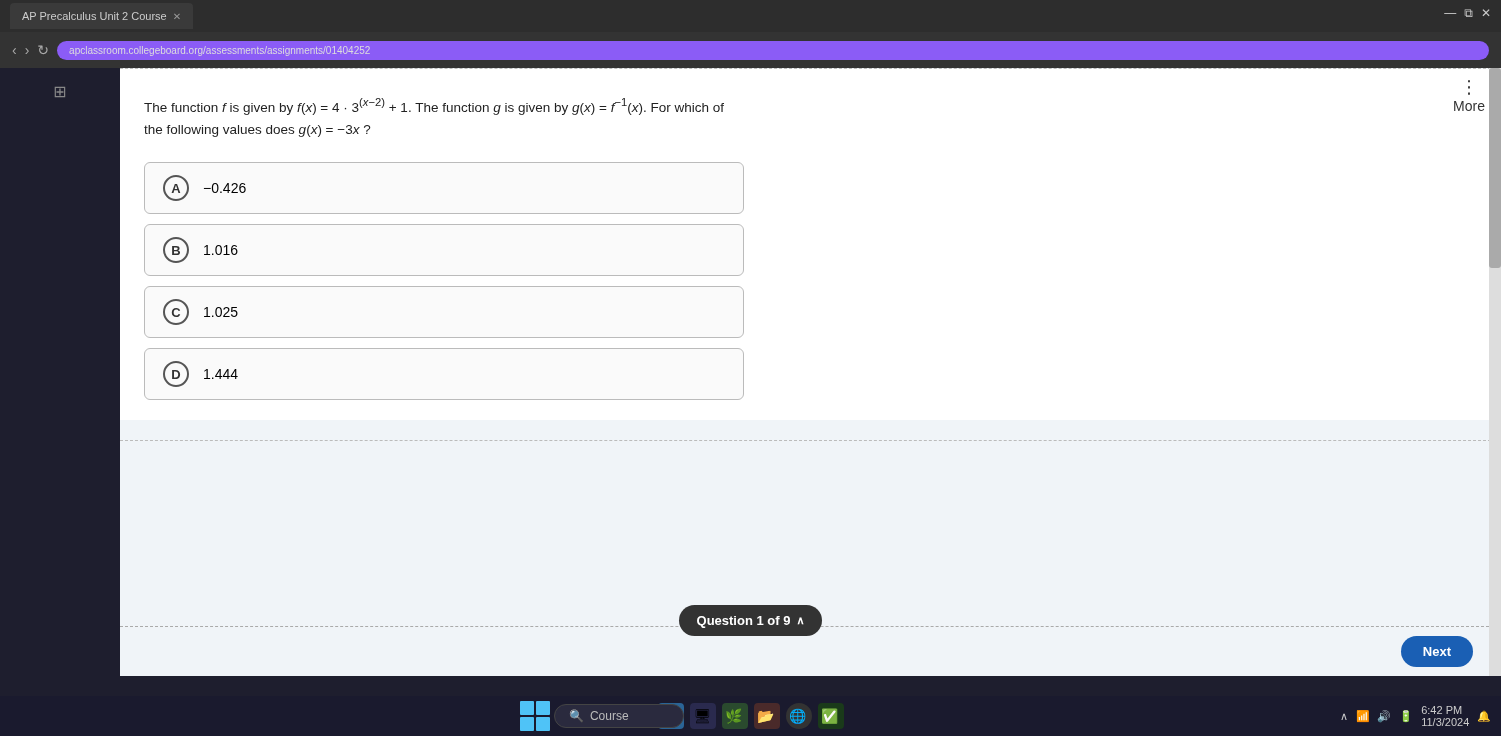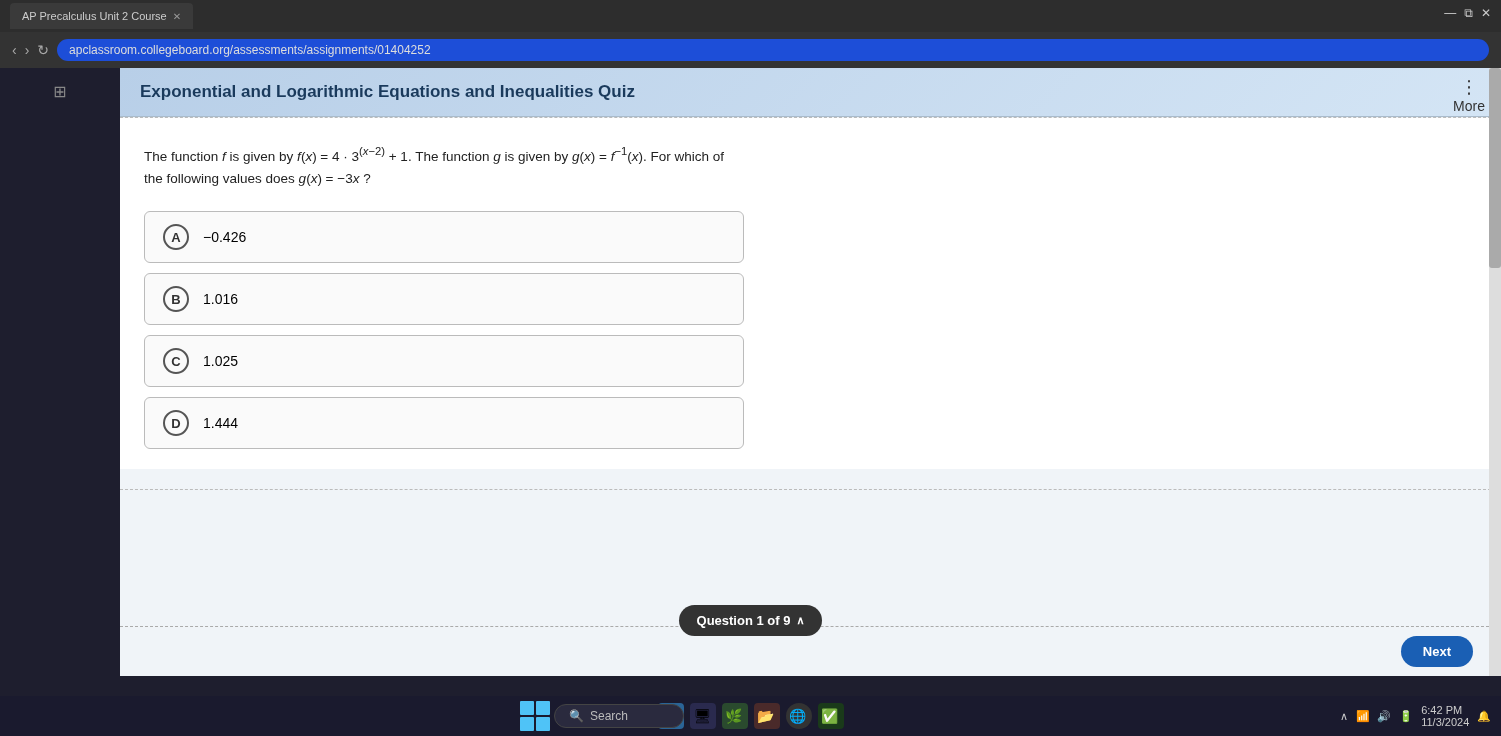--- a/index.html
+++ b/index.html
@@ -69,25 +69,25 @@
       padding: 0 12px;
       gap: 8px;
     }
     .nav-btn {
       color: #aaa;
       font-size: 14px;
       cursor: pointer;
     }
     .url-input {
       flex: 1;
-      background: #1d4ed8;
+      background: #8b5cf6;
       border: none;
       border-radius: 12px;
       color: #ddd;
-      font-size: 12px;
+      font-size: 10px;
       padding: 4px 12px;
       outline: none;
     }
 
     
     .browser-content {
       position: absolute;
       top: 68px; left: 120px; right: 0; bottom: 60px;
       background: #f0f4f8;
     }
@@ -373,23 +373,20 @@
   <span class="nav-btn">↻</span>
   <input class="url-input" readonly="" value="apclassroom.collegeboard.org/assessments/assignments/01404252" style="">
 </div>
 
 <div class="left-sidebar">
   <span class="sidebar-grid-icon">⊞</span>
 </div>
 
 <div class="browser-content">
 
-  <div class="quiz-header">
-    <span class="quiz-title">Exponential and Logarithmic Equations and Inequalities Quiz</span>
-  </div>
 
   <div class="more-btn" style="position:absolute;top:10px;right:16px;">
     <span class="more-dots">⋮</span>
     <span style="font-size:14px;color:#333;">More</span>
   </div>
 
   <hr class="dashed-sep">
 
   <div class="question-area">
     <p class="question-text">
@@ -455,21 +452,21 @@
 <div class="win-taskbar">
   <div class="taskbar-start">
     <div class="start-btn">
       <div class="start-square"></div>
       <div class="start-square"></div>
       <div class="start-square"></div>
       <div class="start-square"></div>
     </div>
     <div class="search-bar-task">
       <span>🔍</span>
-      <span>Search</span>
+      <span>Course</span>
     </div>
   </div>
 
   <div class="taskbar-app-icons">
     <div class="tapp" style="background:#2a6496;">📁</div>
     <div class="tapp" style="background:#2a2a4e;">🖥</div>
     <div class="tapp" style="background:#2a4a2e;">🌿</div>
     <div class="tapp" style="background:#4a2a2a;">📂</div>
     <div class="tapp" style="background:#333;border-radius:50%;">🌐</div>
     <div class="tapp" style="background:#1a3a1a;">✅</div>

